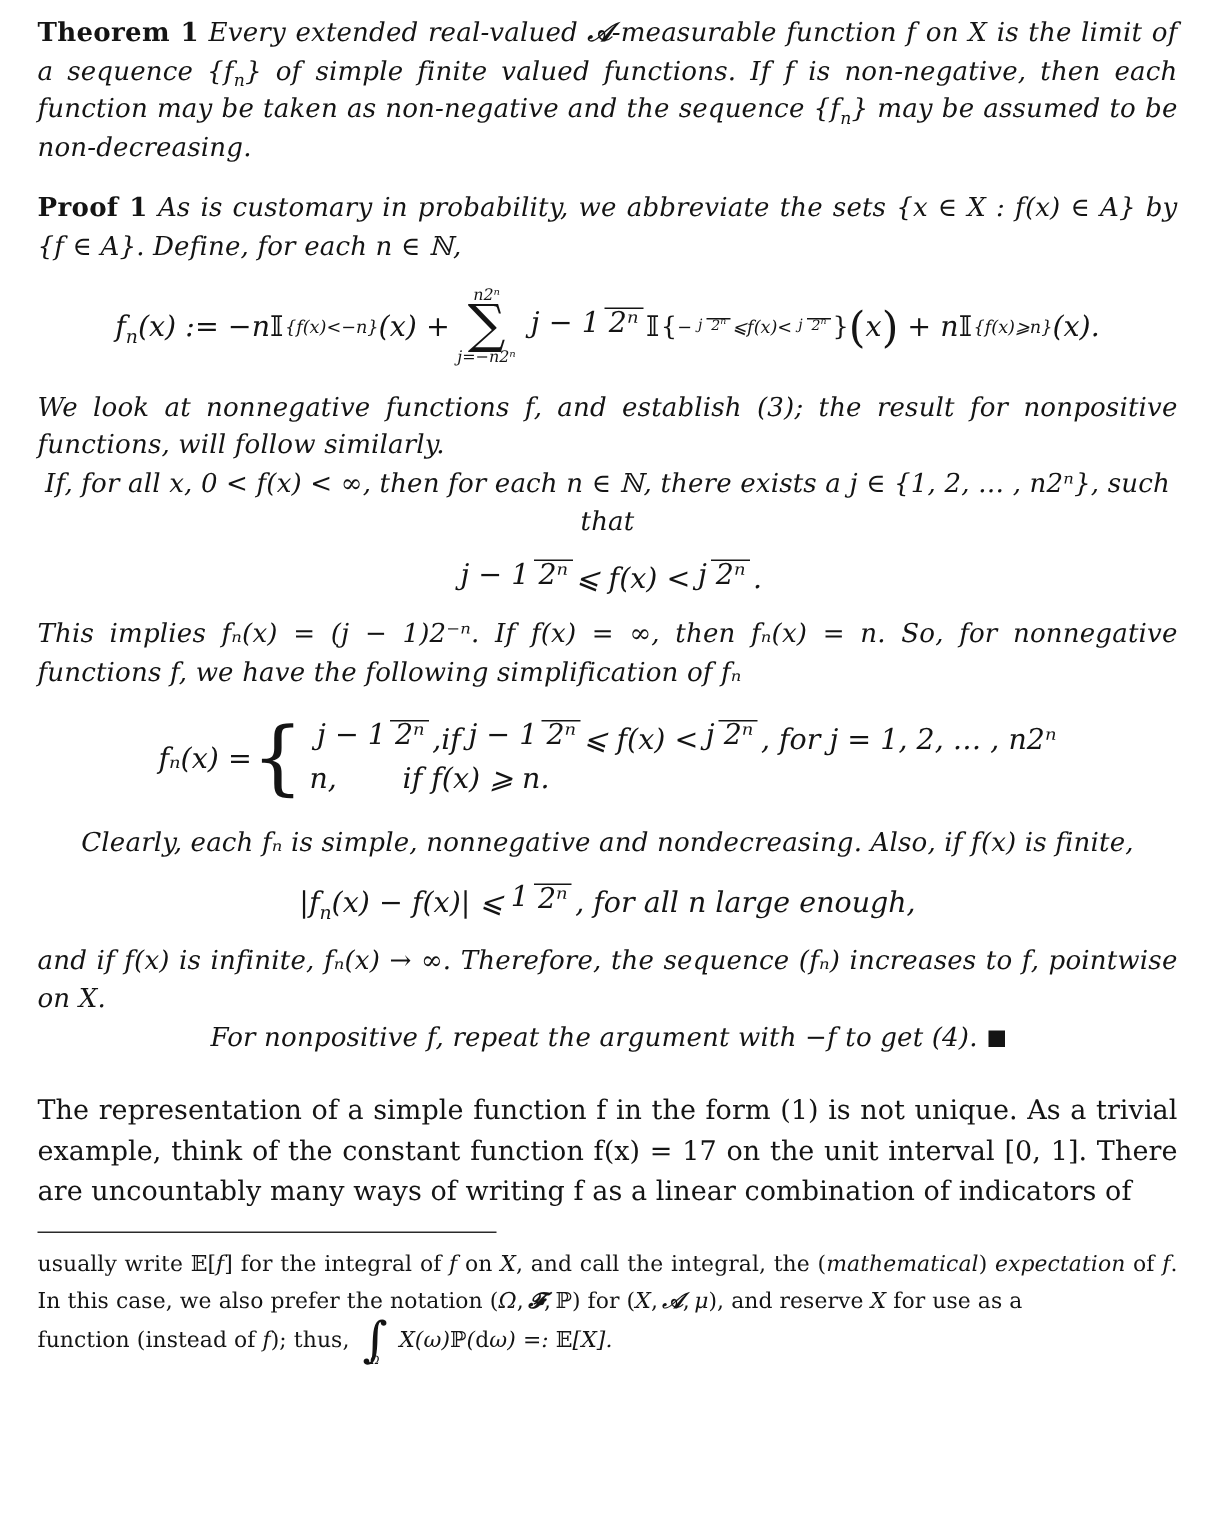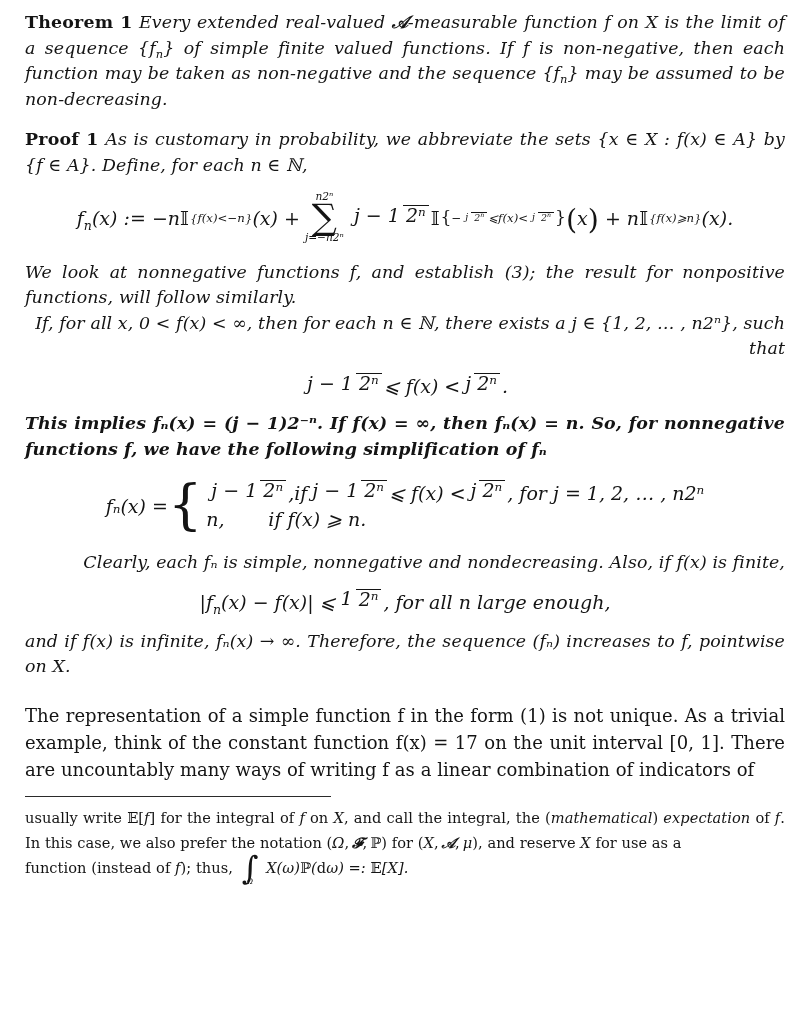--- a/index.html
+++ b/index.html
@@ -45,21 +45,21 @@
     letter-spacing: 0.05px;
   }
   .lead {
     font-weight: 700;
     font-style: normal;
     font-family: "DejaVu Serif", "Liberation Serif", serif;
     letter-spacing: 0.2px;
   }
   .blk { margin-top: 15px; }
   .blk-thm { margin-top: 0px; }
-  .tight { text-align: right; }
+  .tight { text-align: center; }
 
   
   .math, .mathd {
     font-family: "DejaVu Serif", "Liberation Serif", serif;
     font-style: italic;
     white-space: nowrap;
   }
   .rm { font-style: normal; font-family: "DejaVu Serif","Liberation Serif",serif; }
 
   .display {
@@ -305,21 +305,21 @@
       <span class="math">&nbsp;<span>f(x)</span>&nbsp;</span>
       <span class="math">&lt;</span>
       <span class="frac">
         <span class="num">j</span>
         <span class="den">2ⁿ</span>
       </span>
       <span class="math">.</span>
     </span>
   </div>
 
-  <p class="para-italic" style="font-weight:bold;">
+  <p class="para-italic" style="">
     <span>This implies fₙ(x) = (j − 1)2⁻ⁿ. If f(x) = ∞, then fₙ(x) = n. So, for nonnegative</span>
     <span>functions f, we have the following simplification of fₙ</span>
   </p>
 
   <div class="display" style="margin-top:18px;margin-bottom:18px;">
     <span class="display-row">
       <span class="math">fₙ(x) =</span>
       <span class="cases">
         <span class="brace">{</span>
         <span class="rows">
@@ -372,20 +372,23 @@
         <span class="den">2ⁿ</span>
       </span>
       <span class="math">, for all n large enough,</span>
     </span>
   </div>
 
   <p class="para-italic" style="margin-top:14px;">
     <span>and if f(x) is infinite, fₙ(x) → ∞. Therefore, the sequence (fₙ) increases to f,</span>
     <span>pointwise on X.</span>
   </p>
+  <p class="para-italic tight">
+    <span>For nonpositive f, repeat the argument with −f to get (4).</span><span class="qed"></span>
+  </p>
 
   <p class="para-roman" style="margin-top:22px;">
     <span>The representation of a simple function f in the form (1) is not unique. As a trivial</span>
     <span>example, think of the constant function f(x) = 17 on the unit interval [0, 1]. There</span>
     <span>are uncountably many ways of writing f as a linear combination of indicators of</span>
   </p>
 
   <div class="footnote-rule"></div>
   <p class="footnote">
     <span>usually write <span class="rm">𝔼[<span class="math">f</span>]</span> for the integral of <span class="math">f</span> on <span class="math">X</span>, and call the integral, the (<span class="math">mathematical</span>) <span class="math">expectation</span></span>

